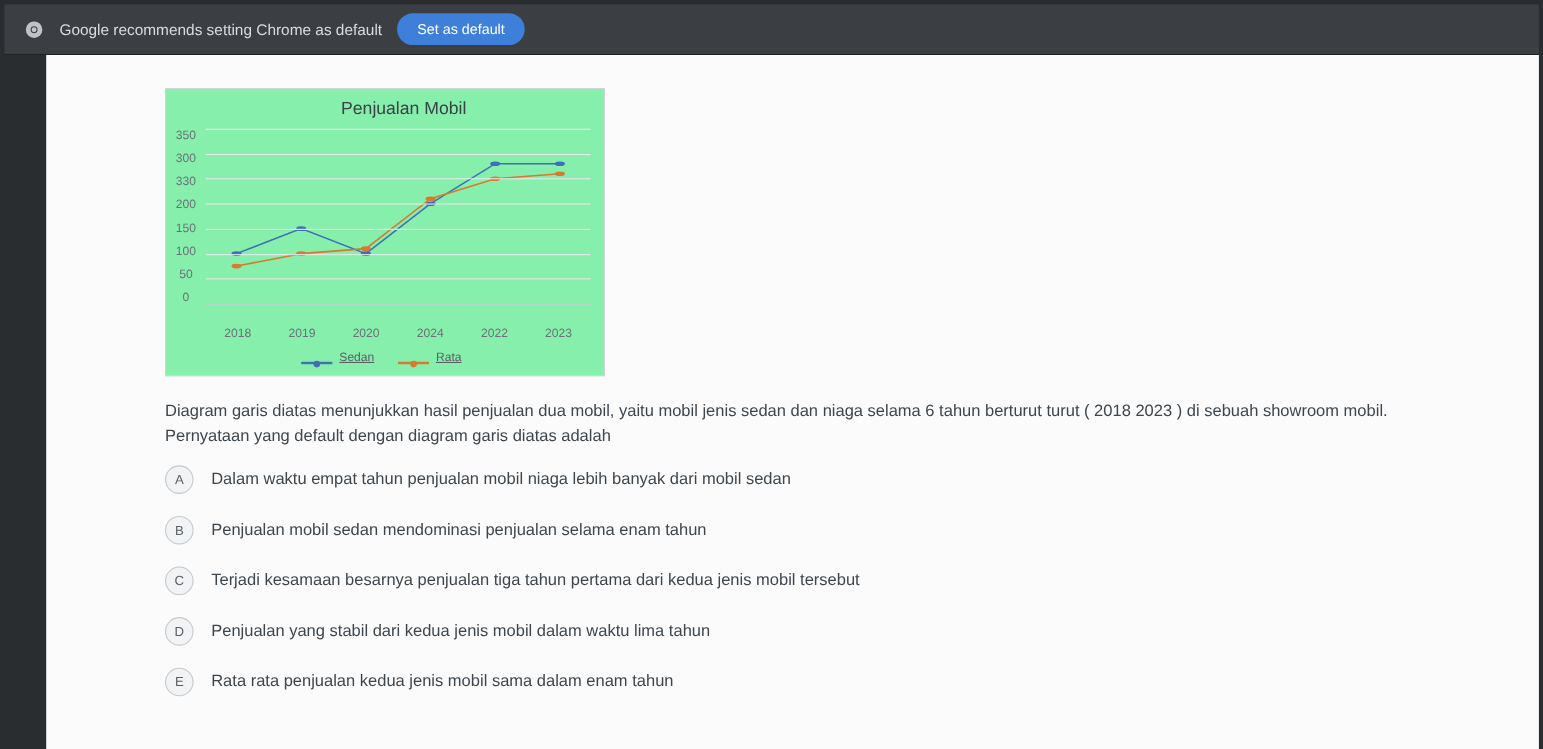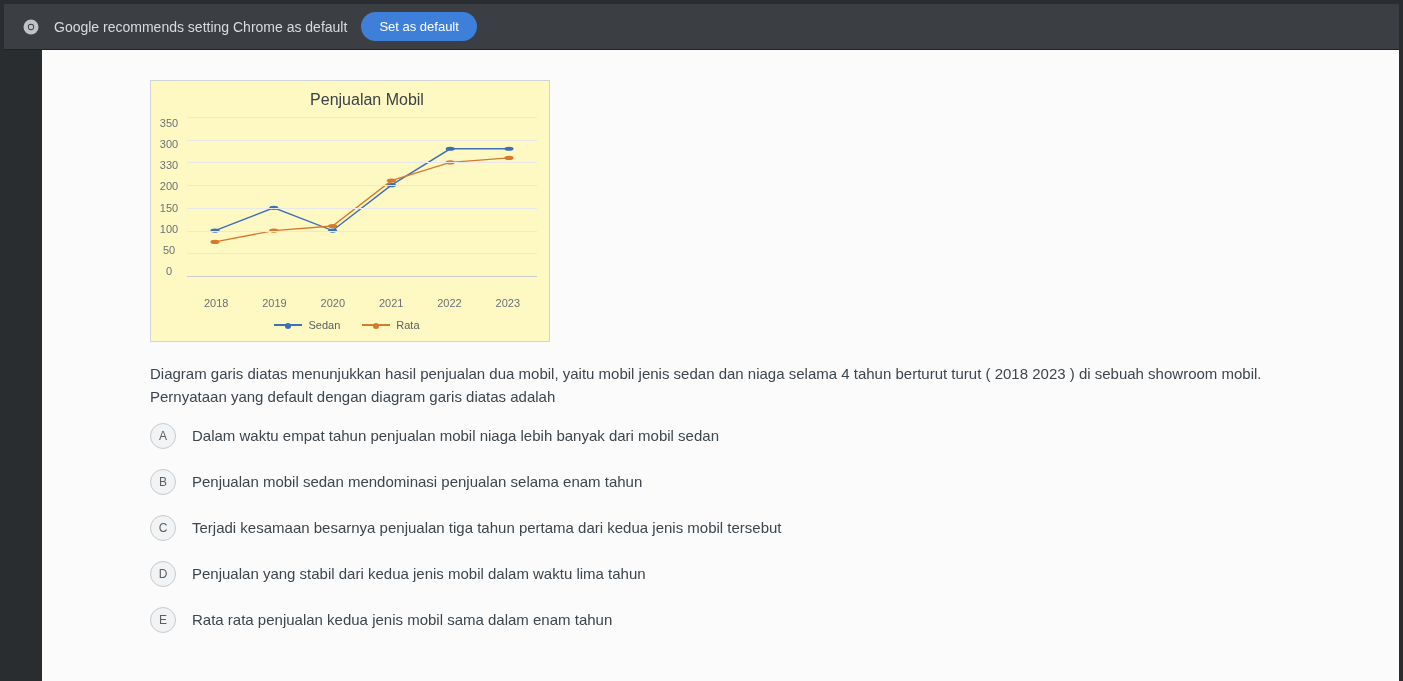--- a/index.html
+++ b/index.html
@@ -46,21 +46,21 @@
     width: calc(100% - 38px);
     height: calc(100% - 40px);
     padding: 30px 0 30px 0;
     color: #3a4147;
   }
   .chart-card {
     width: 400px;
     margin-left: 108px;
     border: 1px solid #d0d4d7;
     padding: 10px 12px 10px 6px;
-    background: #fef9c3;
+    background: #86efac;
   }
   .chart-title {
     text-align: center;
     font-size: 16px;
     color: #3a4147;
     margin: 0 0 8px 40px;
   }
   .plot-wrap {
     display: flex;
     align-items: stretch;
@@ -101,21 +101,21 @@
     margin-top: 20px;
   }
   .legend {
     display: flex;
     justify-content: center;
     gap: 22px;
     font-size: 11px;
     color: #5a6066;
     margin-top: 10px;
   }
-  .legend-item { display: flex; align-items: center; gap: 6px; }
+  .legend-item { display: flex; align-items: flex-end; gap: 6px; text-decoration: underline; }
   .legend-swatch {
     width: 28px; height: 0;
     border-top-width: 2px;
     border-top-style: solid;
     position: relative;
   }
   .legend-swatch::after {
     content: "";
     width: 6px; height: 6px;
     border-radius: 50%;
@@ -215,39 +215,39 @@
             <div class="gridline" style="top: 28.5714%;"></div>
             <div class="gridline" style="top: 14.2857%;"></div>
             <div class="gridline" style="top: 0%;"></div>
           </div>
       </div>
 
       <div class="xaxis" id="xaxis">
           <span>2018</span>
           <span>2019</span>
           <span>2020</span>
-          <span>2021</span>
+          <span>2024</span>
           <span>2022</span>
           <span>2023</span>
         </div>
 
       <div class="legend" id="legend">
           <div class="legend-item">
             <span class="legend-swatch" style="border-top-color: rgb(63, 111, 181); background: rgb(63, 111, 181);"></span>
             <span>Sedan</span>
           </div>
           <div class="legend-item">
             <span class="legend-swatch" style="border-top-color: rgb(215, 122, 46); background: rgb(215, 122, 46);"></span>
             <span>Rata</span>
           </div>
         </div>
     </div>
 
     <div class="question-text">
-      <span>Diagram garis diatas menunjukkan hasil penjualan dua mobil, yaitu mobil jenis sedan dan niaga selama 4 tahun berturut turut ( 2018 2023 ) di sebuah showroom mobil.</span><br>
+      <span>Diagram garis diatas menunjukkan hasil penjualan dua mobil, yaitu mobil jenis sedan dan niaga selama 6 tahun berturut turut ( 2018 2023 ) di sebuah showroom mobil.</span><br>
       <span>Pernyataan yang default dengan diagram garis diatas adalah</span>
     </div>
 
     <div class="options" id="options">
         <div class="option-row">
           <span class="option-key">A</span>
           <span>Dalam waktu empat tahun penjualan mobil niaga lebih banyak dari mobil sedan</span>
         </div>
         <div class="option-row">
           <span class="option-key">B</span>

